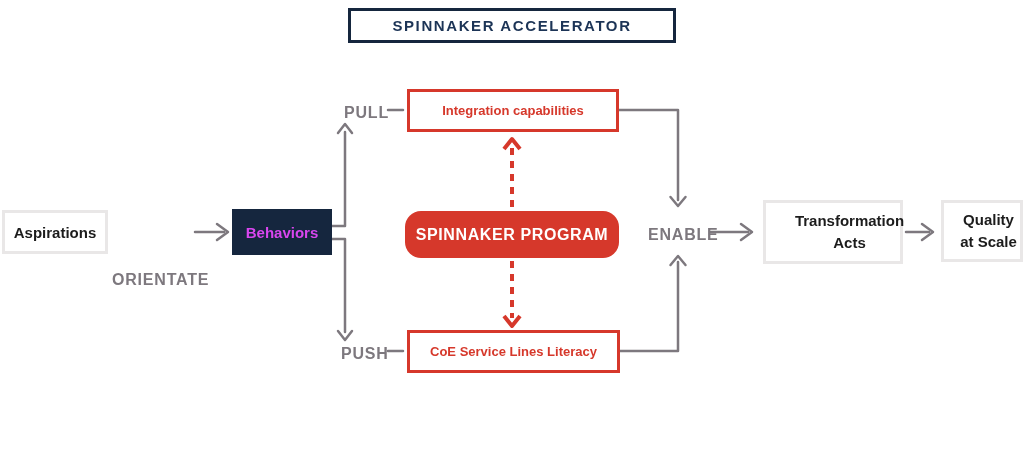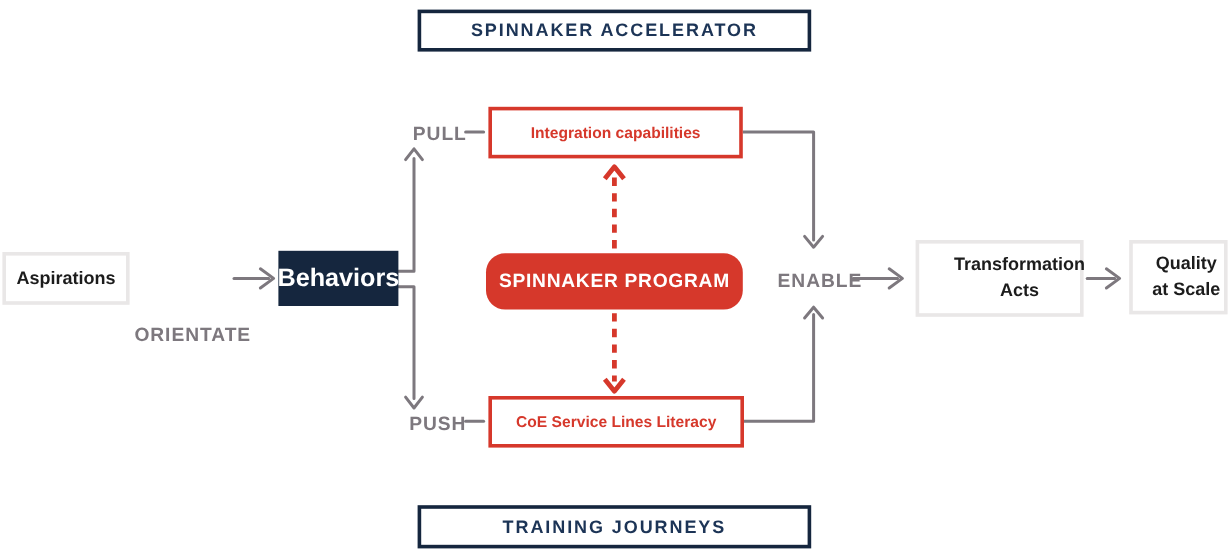--- a/index.html
+++ b/index.html
@@ -43,22 +43,22 @@
     letter-spacing:1.6px;
   }
   .node-plain{
     background:#ffffff;
     border:3px solid var(--light-border);
     color:var(--text-dark);
     font-size:15px;
   }
   .node-navy{
     background:var(--navy);
-    color:#ffffff;
-    font-size:21px;
+    color:#d946ef;
+    font-size:15px;
   }
   .node-red-outline{
     background:#ffffff;
     border:3px solid var(--red);
     color:var(--red);
     font-size:13px;
   }
   .node-red-fill{
     background:var(--red);
     color:#ffffff;
@@ -124,21 +124,20 @@
     <g stroke="#D6382B" stroke-width="4" fill="none">
       <path stroke-dasharray="7 6" d="M512 207 V144"></path>
       <path stroke-linejoin="round" d="M504 149 L512 139 L520 149"></path>
       <path stroke-dasharray="7 6" d="M512 261 V318"></path>
       <path stroke-linejoin="round" d="M504 316 L512 326 L520 316"></path>
     </g>
   </svg>
 
   <div class="box banner" style="left:348px; top:8px; width:328px; height:35px;">SPINNAKER ACCELERATOR</div>
 
-  <div class="box banner" style="left:348px; top:421px; width:328px; height:36px;">TRAINING JOURNEYS</div>
 
   <div class="box node-plain" style="left:2px; top:210px; width:106px; height:44px;">Aspirations</div>
 
   <div class="edge-label" style="left:112px; top:236px; width:80px;margin-top:35px;">ORIENTATE</div>
 
   <div class="box node-navy" style="left:232px; top:209px; width:100px; height:46px;">Behaviors</div>
 
   <div class="edge-label" style="left:344px; top:104px; width:42px;">PULL</div>
 
   <div class="box node-red-outline" style="left:407px; top:89px; width:212px; height:43px;">Integration capabilities</div>

